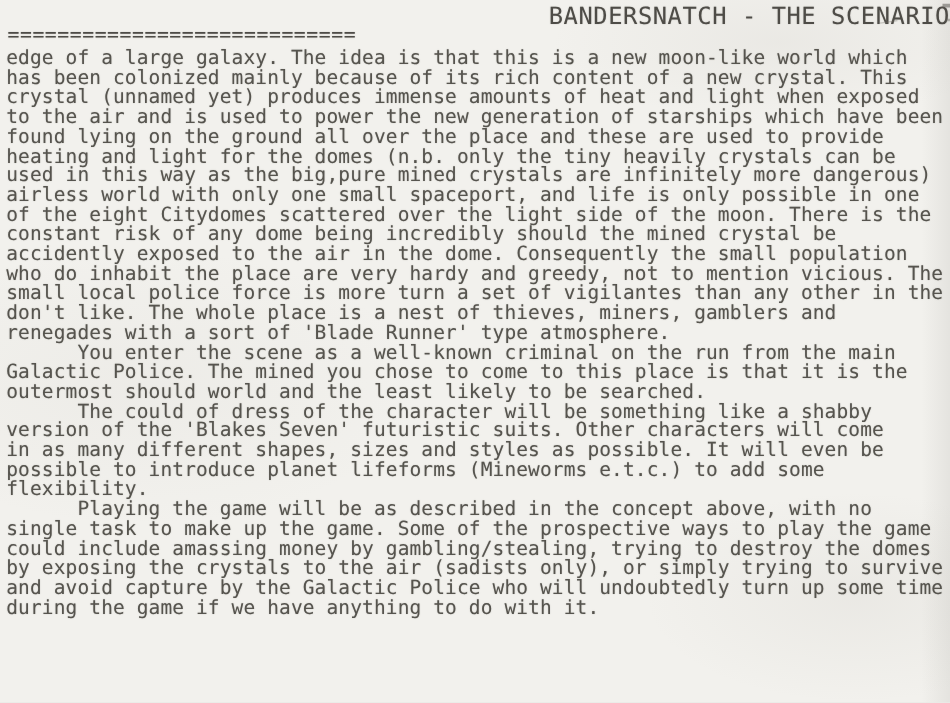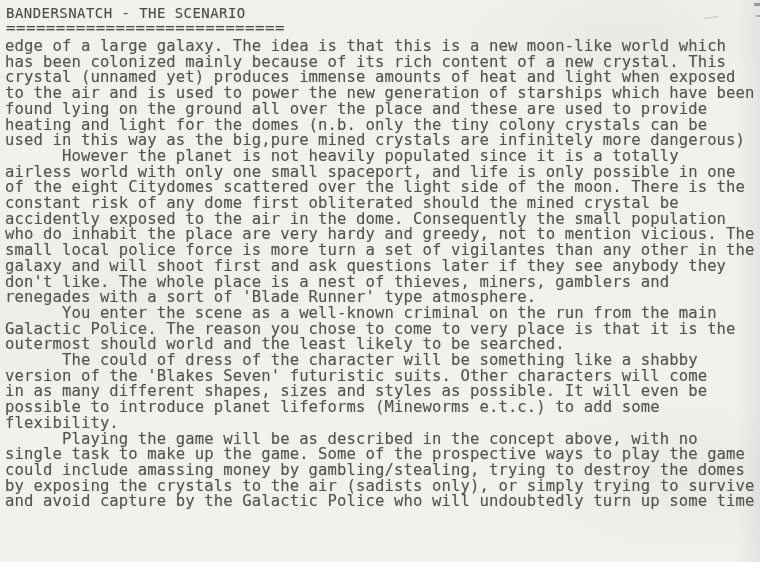--- a/index.html
+++ b/index.html
@@ -20,25 +20,26 @@
       linear-gradient(90deg, rgba(0,0,0,0) 97%, rgba(110,108,102,0.10)),
       var(--paper, #f2f1ed);
     font-family: "DejaVu Sans Mono", "Liberation Mono", monospace;
     color: var(--ink, #56544e);
     text-shadow: 0 0 1px rgba(86,84,78,0.38);
   }
   .title-block {
     padding: 5px 0 0 6px;
   }
   .doc-title {
-    font-size: 14px;
+    font-size: 19px;
     line-height: 16px;
     letter-spacing: 0.45px;
     white-space: pre;
     color: var(--ink-dark, #4e4c47);
+    text-align: right;
   }
   .title-rule {
     font-size: 15.8px;
     line-height: 16px;
     letter-spacing: 0.45px;
     white-space: pre;
     color: var(--ink-dark, #4e4c47);
     margin-top: -1px;
   }
   .doc-body {
@@ -85,43 +86,42 @@
     <div class="doc-title">BANDERSNATCH - THE SCENARIO</div>
     <div class="title-rule">============================</div>
   </div>
 
   <div class="doc-body">
       <div class="line">edge of a large galaxy. The idea is that this is a new moon-like world which</div>
       <div class="line">has been colonized mainly because of its rich content of a new crystal. This</div>
       <div class="line">crystal (unnamed yet) produces immense amounts of heat and light when exposed</div>
       <div class="line">to the air and is used to power the new generation of starships which have been</div>
       <div class="line">found lying on the ground all over the place and these are used to provide</div>
-      <div class="line">heating and light for the domes (n.b. only the tiny colony crystals can be</div>
+      <div class="line">heating and light for the domes (n.b. only the tiny heavily crystals can be</div>
       <div class="line">used in this way as the big,pure mined crystals are infinitely more dangerous)</div>
-      <div class="line">      However the planet is not heavily populated since it is a totally</div>
       <div class="line">airless world with only one small spaceport, and life is only possible in one</div>
       <div class="line">of the eight Citydomes scattered over the light side of the moon. There is the</div>
-      <div class="line">constant risk of any dome first obliterated should the mined crystal be</div>
+      <div class="line">constant risk of any dome being incredibly should the mined crystal be</div>
       <div class="line">accidently exposed to the air in the dome. Consequently the small population</div>
       <div class="line">who do inhabit the place are very hardy and greedy, not to mention vicious. The</div>
       <div class="line">small local police force is more turn a set of vigilantes than any other in the</div>
-      <div class="line">galaxy and will shoot first and ask questions later if they see anybody they</div>
       <div class="line">don't like. The whole place is a nest of thieves, miners, gamblers and</div>
       <div class="line">renegades with a sort of 'Blade Runner' type atmosphere.</div>
       <div class="line">      You enter the scene as a well-known criminal on the run from the main</div>
-      <div class="line">Galactic Police. The reason you chose to come to very place is that it is the</div>
+      <div class="line">Galactic Police. The mined you chose to come to this place is that it is the</div>
       <div class="line">outermost should world and the least likely to be searched.</div>
       <div class="line">      The could of dress of the character will be something like a shabby</div>
       <div class="line">version of the 'Blakes Seven' futuristic suits. Other characters will come</div>
       <div class="line">in as many different shapes, sizes and styles as possible. It will even be</div>
       <div class="line">possible to introduce planet lifeforms (Mineworms e.t.c.) to add some</div>
       <div class="line">flexibility.</div>
       <div class="line">      Playing the game will be as described in the concept above, with no</div>
       <div class="line">single task to make up the game. Some of the prospective ways to play the game</div>
       <div class="line">could include amassing money by gambling/stealing, trying to destroy the domes</div>
       <div class="line">by exposing the crystals to the air (sadists only), or simply trying to survive</div>
       <div class="line">and avoid capture by the Galactic Police who will undoubtedly turn up some time</div>
+      <div class="line">during the game if we have anything to do with it.</div>
     </div>
 
   <div class="scan-mark-a"></div>
   <div class="scan-mark-b"></div>
   <div class="scan-mark-c"></div>
 </div>
 
 </body></html>

